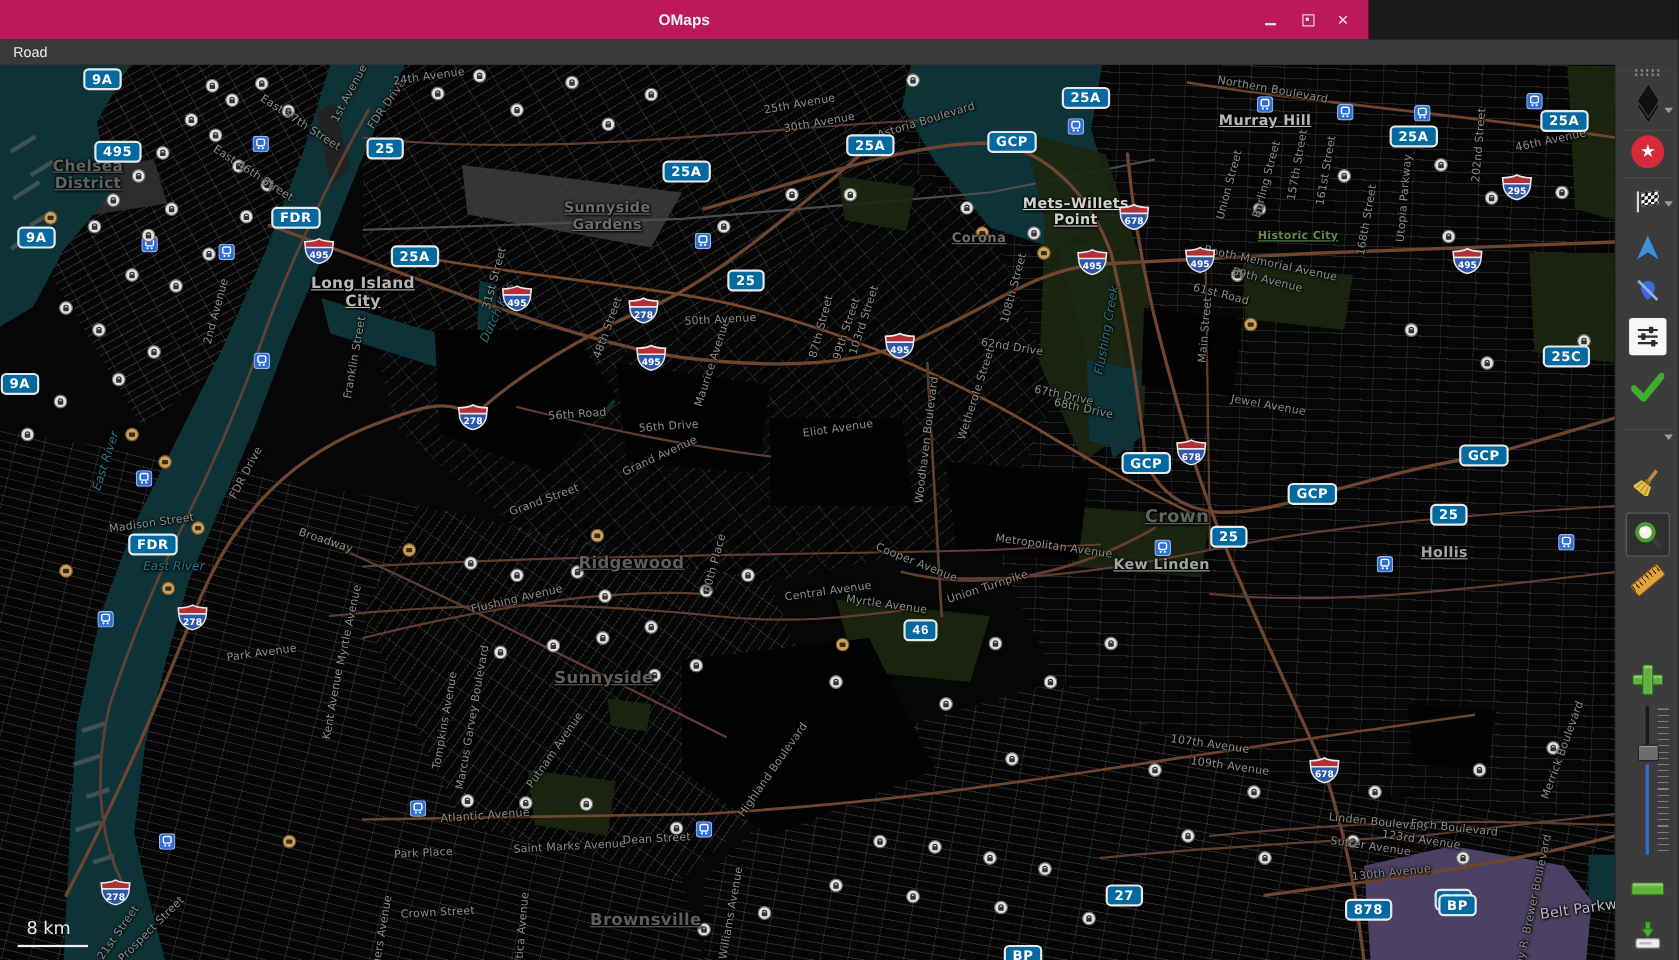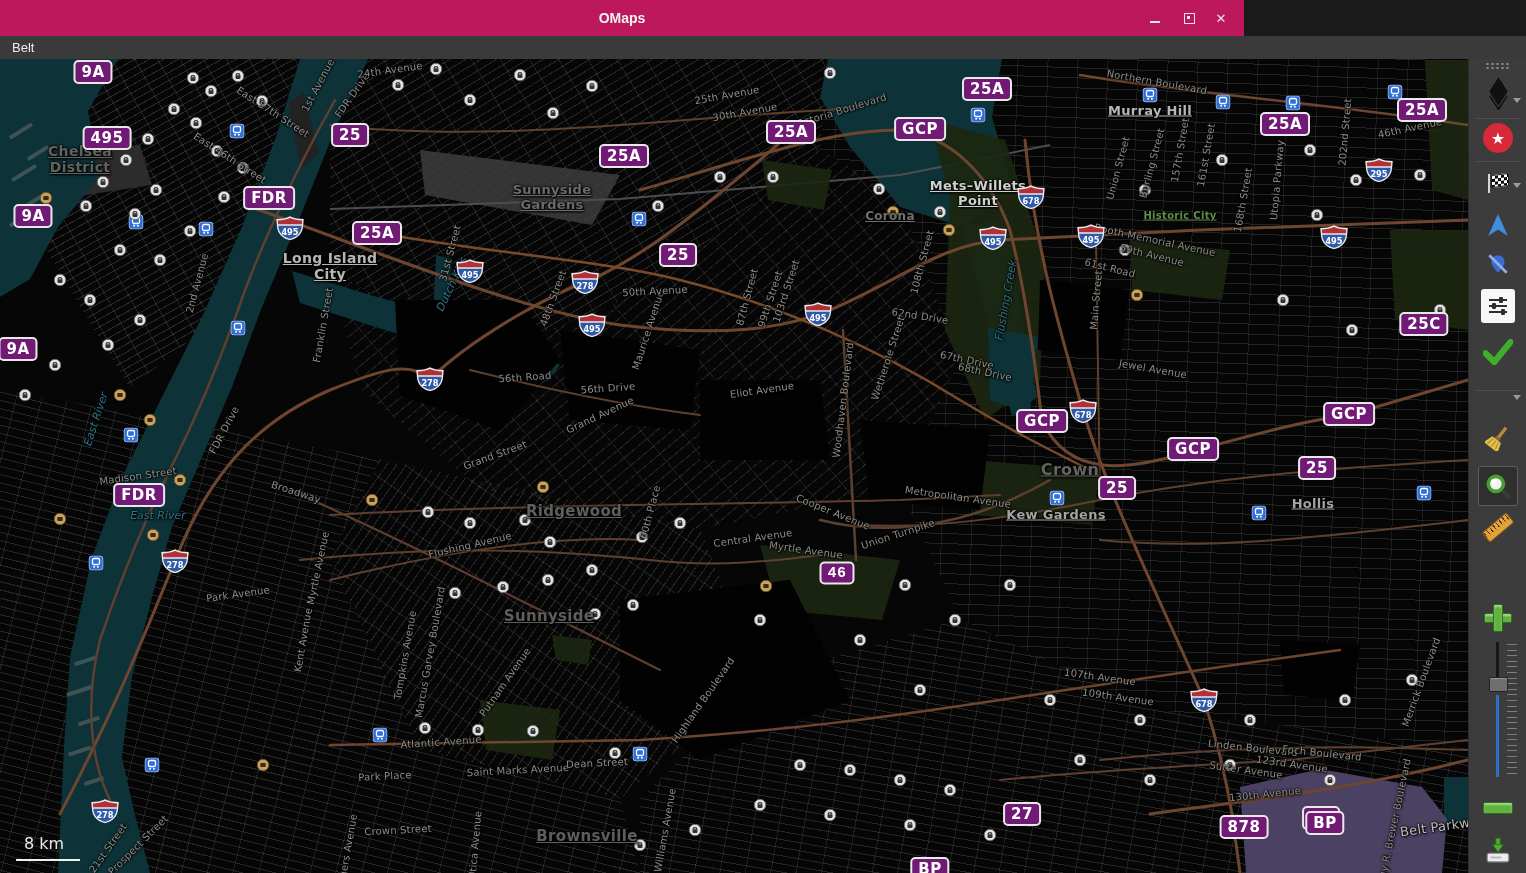--- a/index.html
+++ b/index.html
@@ -38,22 +38,22 @@
   #basesvg{position:absolute;left:0;top:0;z-index:2;}
   
   #markers,#labels{position:absolute;left:0;top:0;width:1468px;height:814px;z-index:4;pointer-events:none;}
   #labels{z-index:6;}
   .maplabel{position:absolute;white-space:pre;text-align:center;
             font-family:"DejaVu Sans",sans-serif;
             text-shadow:0 0 3px #000,0 0 2px #000,1px 1px 2px #000;}
   .street{font-size:10px;color:#8d8d88;letter-spacing:.2px;}
   .place{font-weight:bold;letter-spacing:.3px;text-decoration:underline;}
   .wlabel{color:#2f7286;font-size:11px;font-style:italic;}
-  .badge{position:absolute;background:#701a75;border:2px solid #e8e8e8;border-radius:5px;
-         color:#fff;font-size:15px;font-weight:bold;font-family:"DejaVu Sans",sans-serif;
+  .badge{position:absolute;background:#0369a1;border:2px solid #e8e8e8;border-radius:5px;
+         color:#fff;font-size:12px;font-weight:bold;font-family:"DejaVu Sans",sans-serif;
          padding:1px 6px;letter-spacing:.5px;transform:translate(-50%,-50%);}
   .mk{position:absolute;transform:translate(-50%,-50%);line-height:0;}
   .scalebar{position:absolute;left:16px;bottom:4px;z-index:8;color:#e8e8e8;
             font-family:"DejaVu Sans",sans-serif;}
   .scalebar .txt{font-size:16px;margin-left:8px;}
   .scalebar .bar{width:64px;height:0;border-bottom:2px solid #f0f0f0;margin-top:6px;margin-bottom:8px;}
   
   .tool{position:absolute;left:0;width:58px;display:flex;justify-content:center;align-items:center;}
   .sep{position:absolute;left:7px;width:44px;height:0;border-top:1px solid #4e4e4e;}
   .dd{position:absolute;width:0;height:0;border-left:4px solid transparent;
@@ -101,21 +101,21 @@
       <div class="minbar"></div>
     </div>
   <div class="winbtn max">
       <div class="maxsq"></div>
     </div>
   <div class="winbtn close">
       <span>✕</span>
     </div>
 </div>
 <div class="menubar">
-  <span class="menuitem">Belt</span>
+  <span class="menuitem">Road</span>
 </div>
 
 <div id="map">
 
   <div class="gp" style="clip-path:polygon(60px 0,345px 0,300px 120px,215px 260px,130px 330px,40px 180px)">
       <div class="gf gc" style="transform:rotate(-29deg)"></div>
     </div>
   <div class="gp" style="clip-path:polygon(340px 0,830px 0,820px 90px,650px 230px,480px 300px,330px 210px,330px 90px)">
       <div class="gf ga" style="transform:rotate(-31deg)"></div>
     </div>
@@ -822,21 +822,21 @@
       <div class="maplabel place" style="left: 552px; top: 138px; font-size: 13px; color: rgb(107, 107, 104); transform: translate(-50%, -50%);">Sunnyside
 Gardens</div>
       <div class="maplabel place" style="left: 1150px; top: 51px; font-size: 13px; color: rgb(182, 182, 180); transform: translate(-50%, -50%);">Murray Hill</div>
       <div class="maplabel place" style="left: 978px; top: 134px; font-size: 13px; color: rgb(208, 208, 206); transform: translate(-50%, -50%);">Mets–Willets
 Point</div>
       <div class="maplabel place" style="left: 890px; top: 157px; font-size: 12px; color: rgb(111, 111, 108); transform: translate(-50%, -50%);">Corona</div>
       <div class="maplabel place" style="left: 1180px; top: 156px; font-size: 10px; color: rgb(95, 143, 74); transform: translate(-50%, -50%);">Historic City</div>
       <div class="maplabel place" style="left: 574px; top: 452px; font-size: 15px; color: rgb(94, 94, 92); transform: translate(-50%, -50%);">Ridgewood</div>
       <div class="maplabel place" style="left: 549px; top: 557px; font-size: 15px; color: rgb(94, 94, 92); transform: translate(-50%, -50%);">Sunnyside</div>
       <div class="maplabel place" style="left: 1070px; top: 410px; font-size: 16px; color: rgb(100, 100, 97); transform: translate(-50%, -50%);">Crown</div>
-      <div class="maplabel place" style="left: 1056px; top: 455px; font-size: 13px; color: rgb(164, 164, 162); transform: translate(-50%, -50%);">Kew Gardens</div>
+      <div class="maplabel place" style="left: 1056px; top: 455px; font-size: 13px; color: rgb(164, 164, 162); transform: translate(-50%, -50%);">Kew Linden</div>
       <div class="maplabel place" style="left: 1313px; top: 444px; font-size: 13px; color: rgb(164, 164, 162); transform: translate(-50%, -50%);">Hollis</div>
       <div class="maplabel place" style="left: 587px; top: 777px; font-size: 15px; color: rgb(94, 94, 92); transform: translate(-50%, -50%);">Brownsville</div>
       <div class="maplabel street" style="left: 273px; top: 53px; transform: translate(-50%, -50%) rotate(33deg);">East 57th Street</div>
       <div class="maplabel street" style="left: 230px; top: 99px; transform: translate(-50%, -50%) rotate(33deg);">East 46th Street</div>
       <div class="maplabel street" style="left: 318px; top: 26px; transform: translate(-50%, -50%) rotate(-62deg);">1st Avenue</div>
       <div class="maplabel street" style="left: 352px; top: 36px; transform: translate(-50%, -50%) rotate(-55deg);">FDR Drive</div>
       <div class="maplabel street" style="left: 197px; top: 224px; transform: translate(-50%, -50%) rotate(-75deg);">2nd Avenue</div>
       <div class="maplabel street" style="left: 138px; top: 417px; transform: translate(-50%, -50%) rotate(-8deg);">Madison Street</div>
       <div class="maplabel street" style="left: 224px; top: 371px; transform: translate(-50%, -50%) rotate(-62deg);">FDR Drive</div>
       <div class="maplabel street" style="left: 390px; top: 11px; transform: translate(-50%, -50%) rotate(-8deg);">24th Avenue</div>

